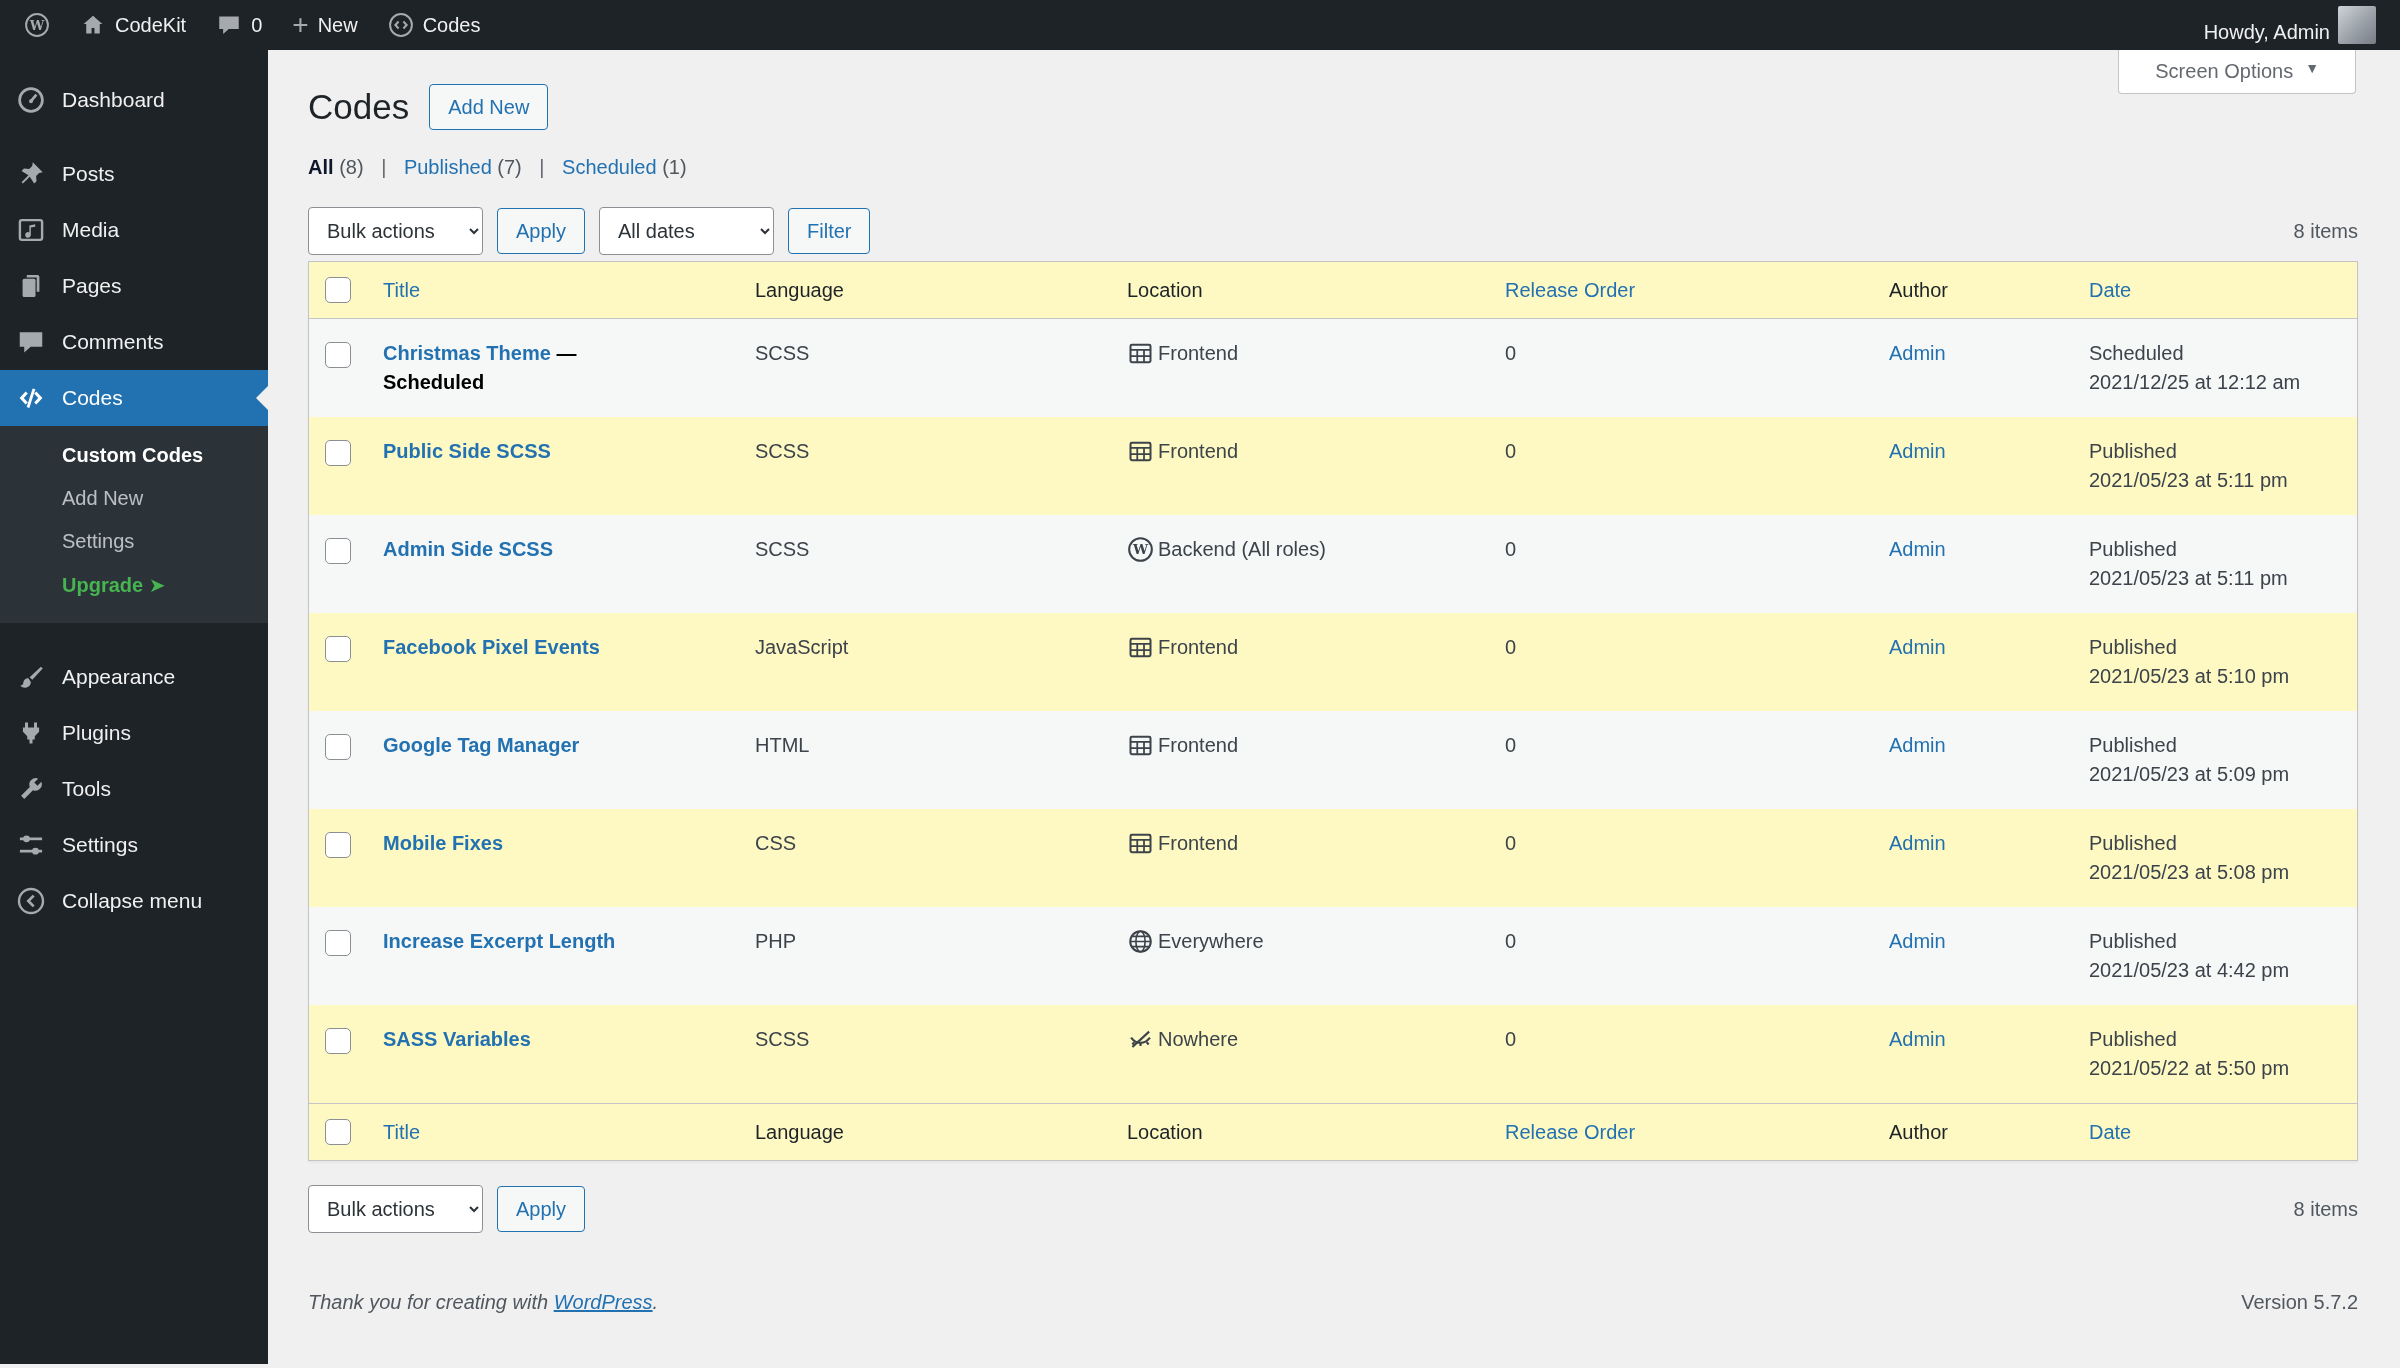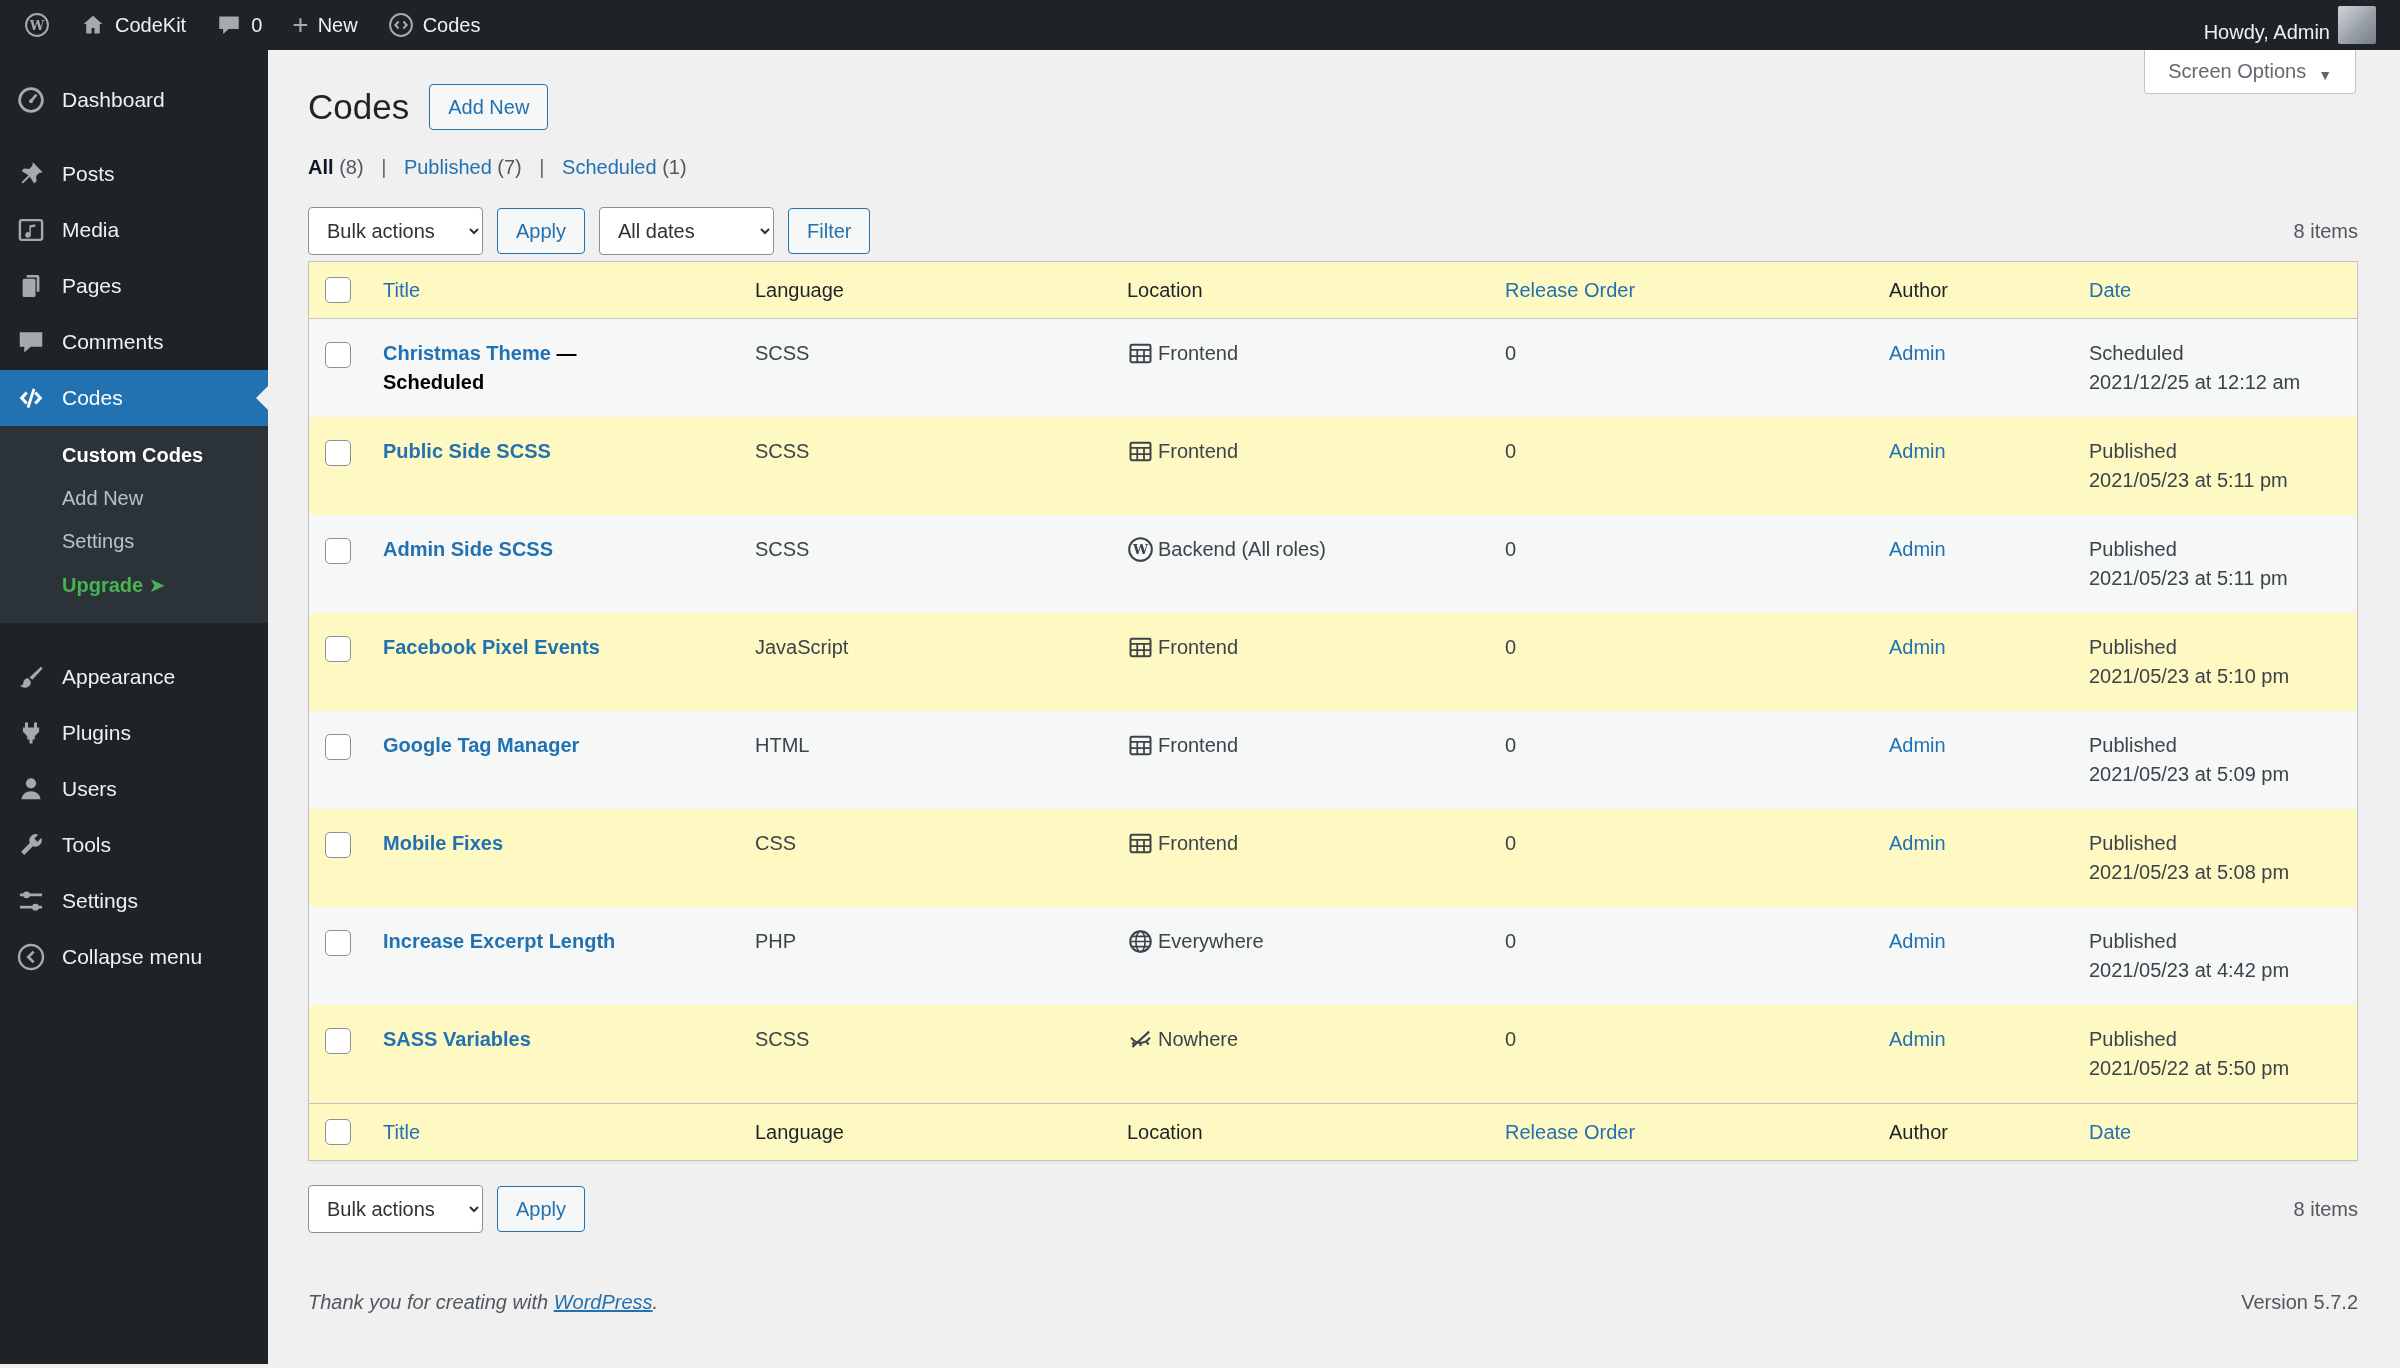--- a/index.html
+++ b/index.html
@@ -26,21 +26,21 @@
   .menu-item.active::after{content:"";position:absolute;right:0;top:50%;margin-top:-12px;border:12px solid transparent;border-right-color:#f0f0f1}
   .menu-sep{height:18px}
   .menu-sep-lg{height:26px}
   .submenu{background:#2c3338;padding:8px 0 16px}
   .submenu-item{display:block;padding:10px 0 10px 62px;font-size:20px;color:rgba(240,246,252,.72);cursor:pointer}
   .submenu-item.current{color:#fff;font-weight:700}
   .submenu-item.upgrade{color:#46b450;font-weight:600}
 
   
   .content{position:absolute;left:268px;top:50px;right:0;bottom:0;background:#f0f0f1;padding:0 42px 0 40px;overflow:hidden}
-  .screen-options{position:absolute;top:0;right:44px;background:#fff;border:1.5px solid #c3c4c7;border-top:none;border-radius:0 0 4px 4px;color:#646970;padding:10px 23px;font-size:20px;display:flex;align-items:flex-end;gap:12px;cursor:pointer}
+  .screen-options{position:absolute;top:0;right:44px;background:#fff;border:1.5px solid #c3c4c7;border-top:none;border-radius:0 0 4px 4px;color:#646970;padding:10px 36px;font-size:20px;display:flex;align-items:flex-start;gap:12px;cursor:pointer}
   .so-arrow{font-size:14px;color:#646970}
 
   .pagehead{display:flex;align-items:center;gap:20px;padding-top:34px}
   .page-title{font-size:35px;font-weight:400;color:#1d2327}
   .btn{display:inline-flex;align-items:center;justify-content:center;background:#f6f7f7;border:1.5px solid #2271b1;color:#2271b1;border-radius:4px;padding:0 18px;height:46px;font-size:20px;font-family:inherit;cursor:pointer}
 
   .views-row{display:flex;justify-content:space-between;align-items:flex-end;margin-top:26px}
   .views{font-size:20px;padding-bottom:8px}
   .views a{color:#2271b1}
   .views .current-label{color:#0f172a;font-weight:700}
@@ -251,26 +251,20 @@
       <span>Appearance</span>
     </div>
     <div class="menu-item">
       <svg class="mi">
           <use href="#i-plugins"></use>
         </svg>
       <span>Plugins</span>
     </div>
     <div class="menu-item">
       <svg class="mi">
-          <use href="#i-users"></use>
-        </svg>
-      <span>Users</span>
-    </div>
-    <div class="menu-item">
-      <svg class="mi">
           <use href="#i-tools"></use>
         </svg>
       <span>Tools</span>
     </div>
     <div class="menu-item">
       <svg class="mi">
           <use href="#i-settings"></use>
         </svg>
       <span>Settings</span>
     </div>

